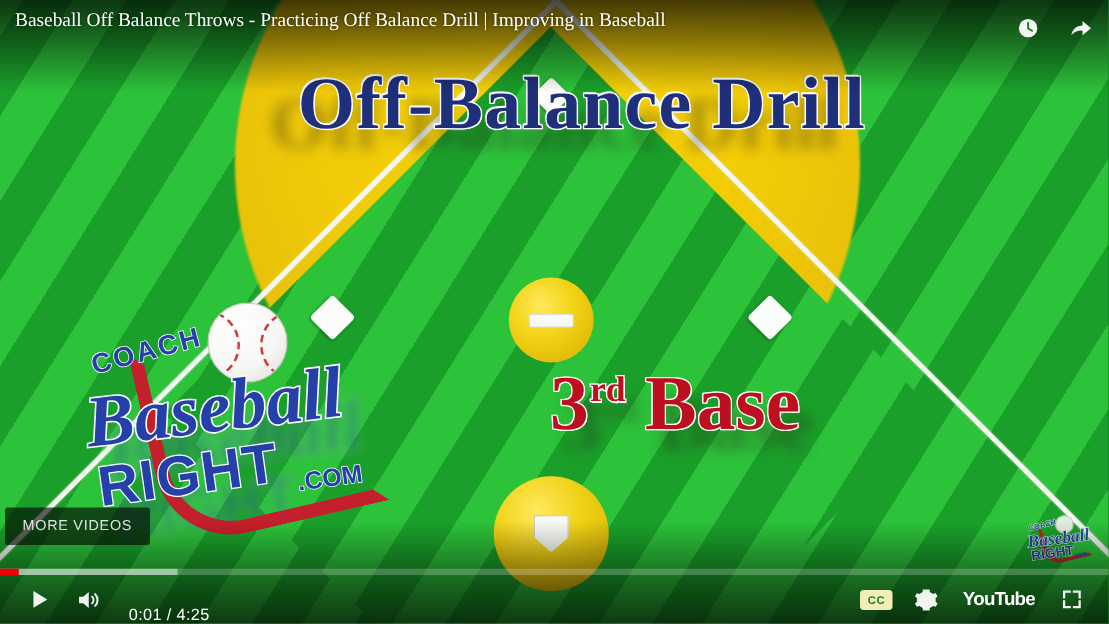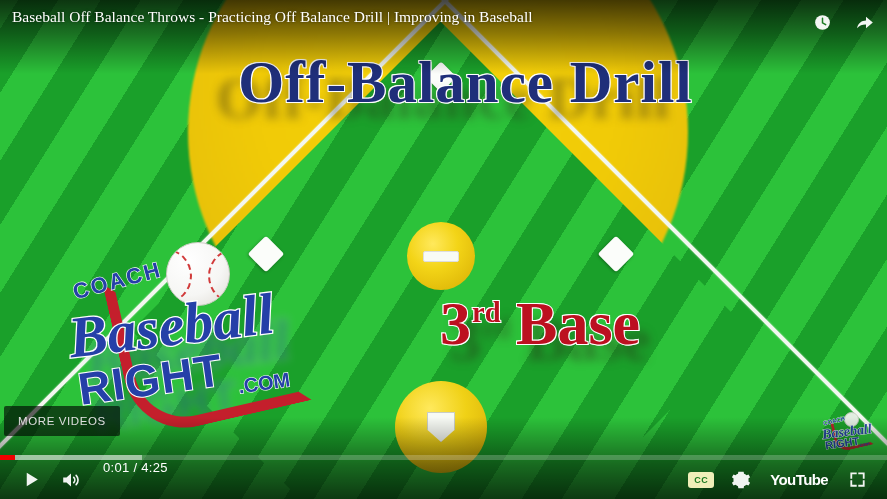--- a/index.html
+++ b/index.html
@@ -432,21 +432,21 @@
   }
 
   .controls {
     position: absolute;
     left: 0; bottom: 0;
     width: 887px; height: 39px;
     display: flex;
     align-items: center;
     color: #fff;
   }
-  .ctrl-left { display: flex; align-items: flex-start; padding-left: 11px; }
+  .ctrl-left { display: flex; align-items: flex-end; padding-left: 11px; }
   .ctrl-right { display: flex; align-items: center; margin-left: auto; padding-right: 10px; }
 
   .ctrl-btn {
     width: 40px; height: 39px;
     display: flex; align-items: center; justify-content: center;
     cursor: pointer;
     opacity: .94;
   }
 
   .time-display {

